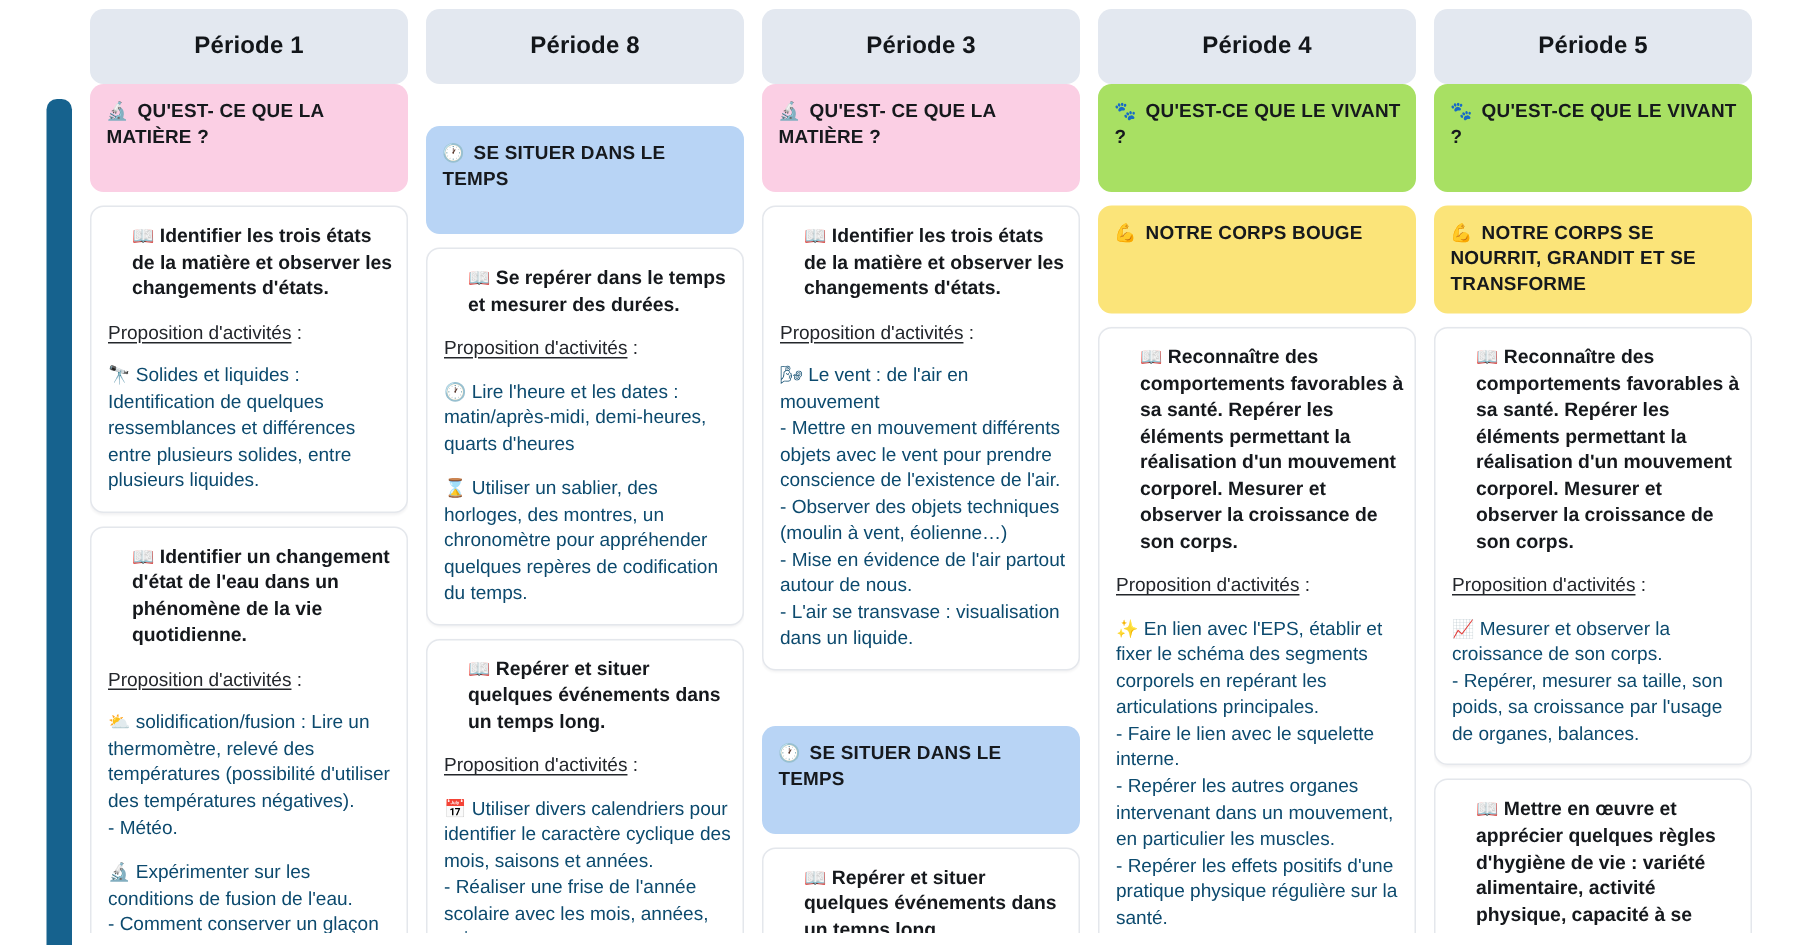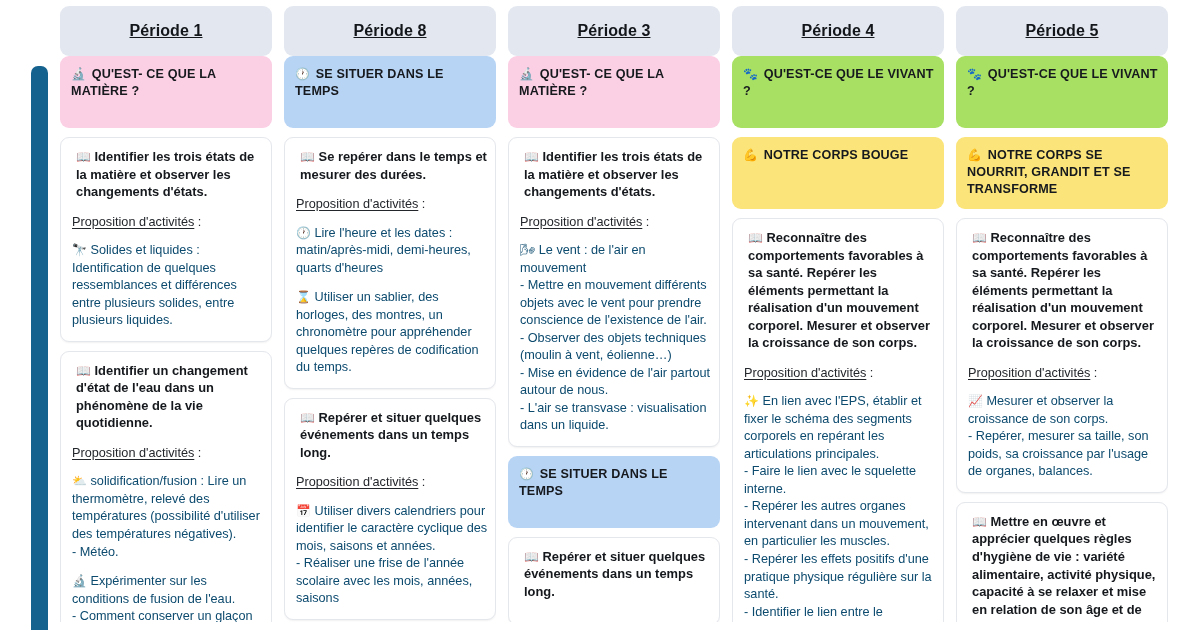--- a/index.html
+++ b/index.html
@@ -28,21 +28,20 @@
     flex: 1 1 0;
     background: #e3e8f0;
     border-radius: 9px;
     display: flex;
     align-items: center;
     justify-content: center;
     font-size: 16px;
     font-weight: 700;
     color: #13161a;
     letter-spacing: .1px;
-    text-decoration: underline;
   }
 
   
   .rail {
     position: absolute;
     left: 31px;
     top: 66px;
     width: 17px;
     height: 575px;
     background: #16628e;
@@ -74,36 +73,36 @@
     flex: 0 0 auto;
   }
   .card.domain {
     font-weight: 700;
     font-size: 12.6px;
     letter-spacing: .15px;
     line-height: 1.35;
     min-height: 72px;
   }
   .card.domain.pink   { background: #fbcfe4; }
-  .card.domain.blue   { background: #b8d4f5; }
+  .card.domain.blue   { background: #b8d4f5; margin-top: 28px; }
   .card.domain.green  { background: #a8e063; }
   .card.domain.yellow { background: #fbe479; }
 
   .card.content {
     background: #ffffff;
     border: 1px solid #e4e7ec;
     box-shadow: 0 1px 2px rgba(16,24,40,.06);
     overflow: hidden;
   }
 
   .obj {
     font-weight: 700;
     font-size: 12.9px;
     line-height: 1.36;
-    margin: 0 0 13px 4px;
+    margin: 0 0 13px 16px;
     color: #15181c;
   }
   .prop {
     margin: 0 0 11px 0;
     font-size: 12.7px;
     color: #23262b;
   }
   .prop u { text-decoration: underline; text-underline-offset: 2px; }
   .body-txt {
     margin: 0;

